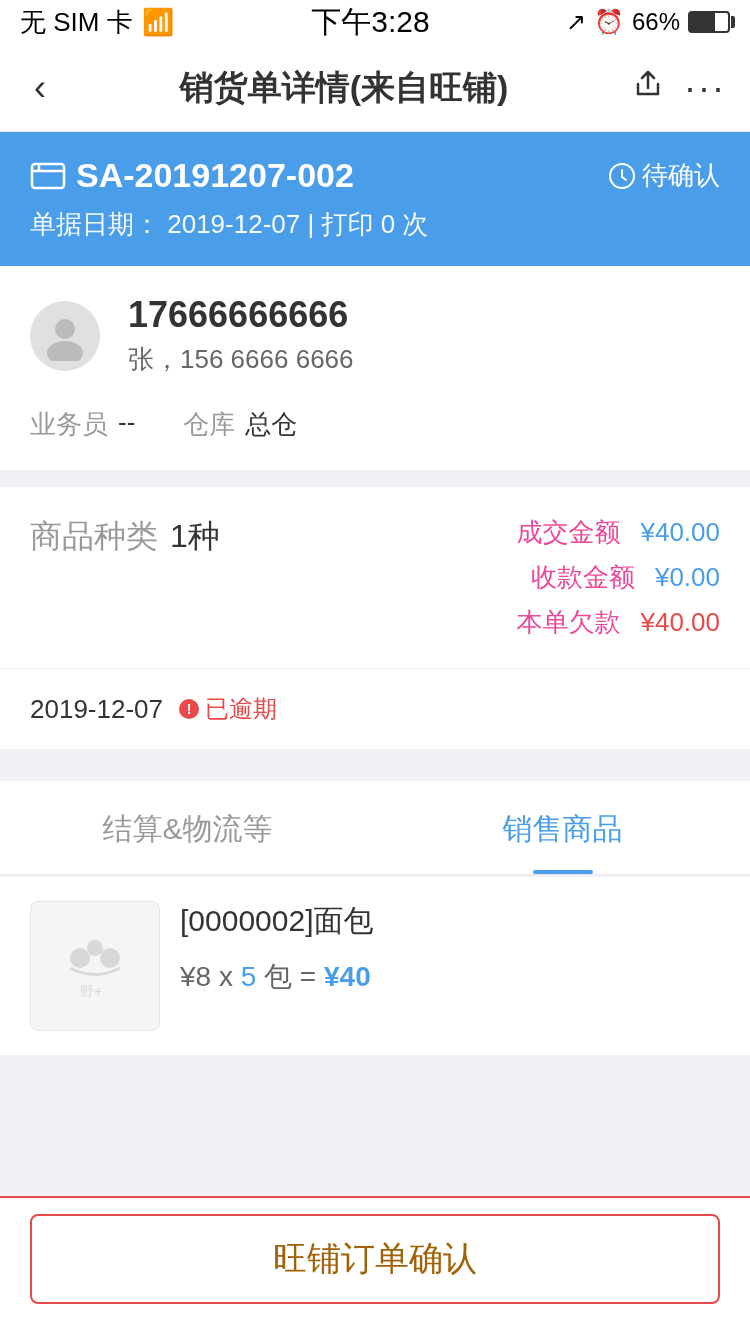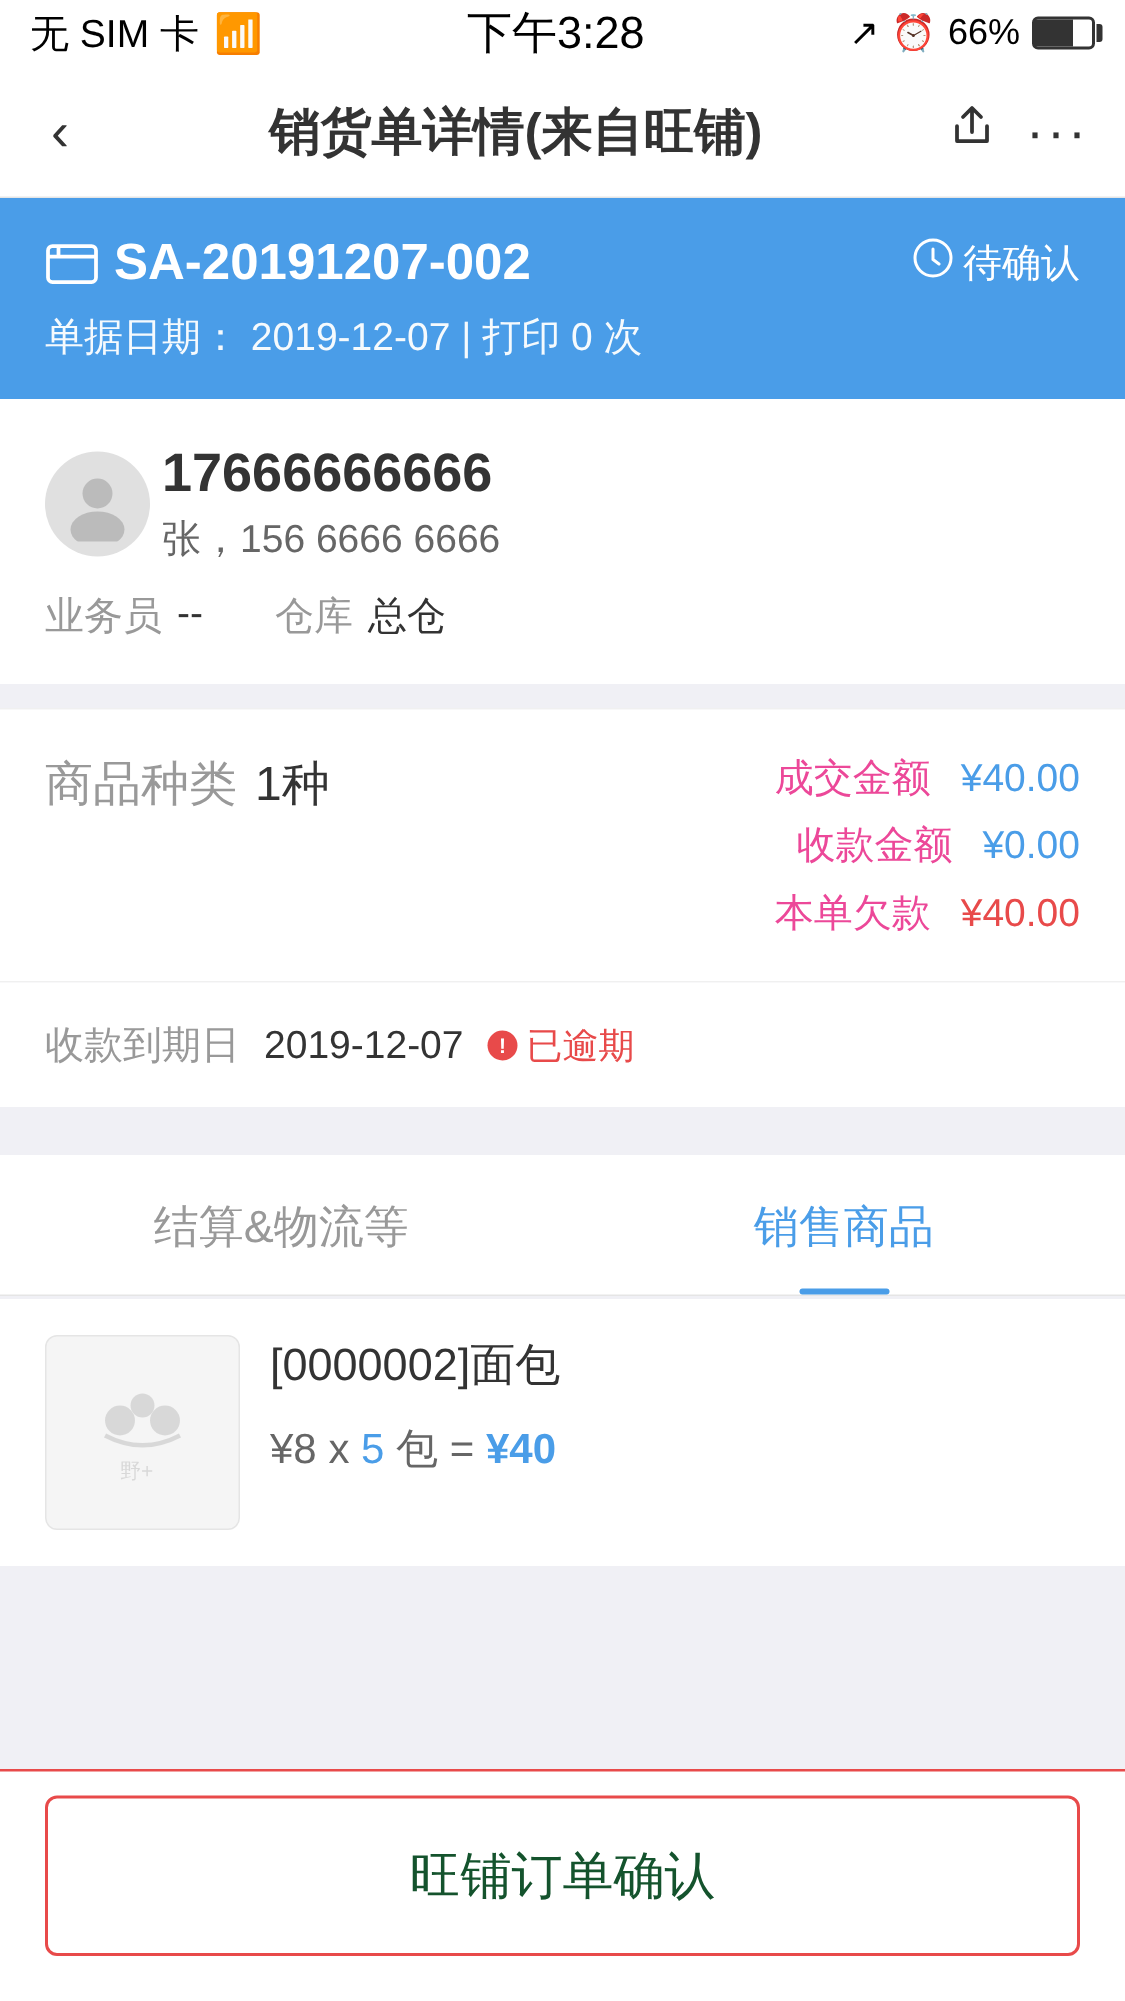--- a/index.html
+++ b/index.html
@@ -97,40 +97,40 @@
       font-weight: 700;
       color: #fff;
       display: flex;
       align-items: center;
       gap: 10px;
     }
     .order-status {
       font-size: 26px;
       color: #fff;
       display: flex;
-      align-items: flex-start;
+      align-items: center;
       gap: 6px;
     }
     .order-date {
       font-size: 26px;
       color: #fff;
       opacity: 0.95;
     }
 
     
     .customer-card {
       background: #fff;
       padding: 28px 30px;
       margin-bottom: 16px;
     }
     .customer-top {
       display: flex;
       align-items: center;
-      gap: 8px;
-      margin-bottom: 16px;
+      gap: 28px;
+      margin-bottom: 30px;
     }
     .customer-avatar {
       width: 70px;
       height: 70px;
       border-radius: 50%;
       background: #e0e0e0;
       display: flex;
       align-items: center;
       justify-content: center;
       font-size: 36px;
@@ -325,25 +325,25 @@
       position: fixed;
       bottom: 0;
       left: 0;
       width: 750px;
       background: #fff;
       padding: 16px 30px 30px;
       border-top: 2px solid #e84a4a;
     }
     .confirm-btn {
       width: 100%;
-      height: 107px;
+      height: 90px;
       border: 2px solid #e84a4a;
       border-radius: 8px;
       background: #fff;
-      color: #14532d;
+      color: #a16207;
       font-size: 34px;
       font-weight: 500;
       cursor: pointer;
       display: flex;
       align-items: center;
       justify-content: center;
     }
 
     .section-divider {
       height: 16px;
@@ -450,21 +450,20 @@
     <div class="stats-row">
       <span class="stats-row-label">本单欠款</span>
       <span class="stats-row-value color-red">¥40.00</span>
     </div>
   </div>
 </div>
 
 <div class="divider"></div>
 
 <div class="due-card">
-  <span class="due-label">收款到期日</span>
   <span class="due-date">2019-12-07</span>
   <span class="due-badge">
     <span class="overdue-dot"></span>
     <span>已逾期</span>
   </span>
 </div>
 
 <div class="section-divider"></div>
 
 <div class="tabs-container">

